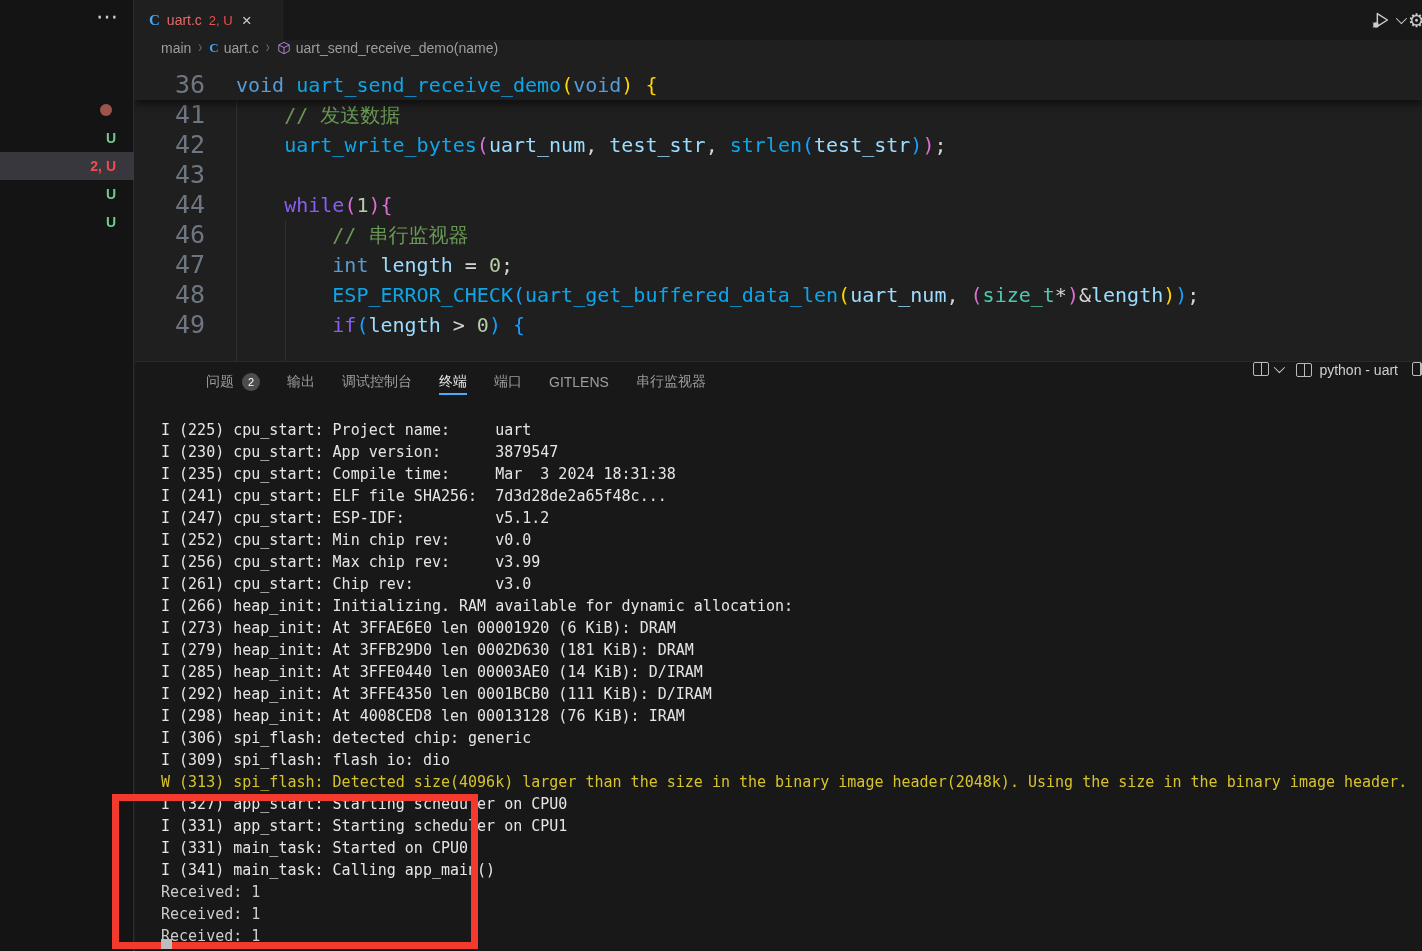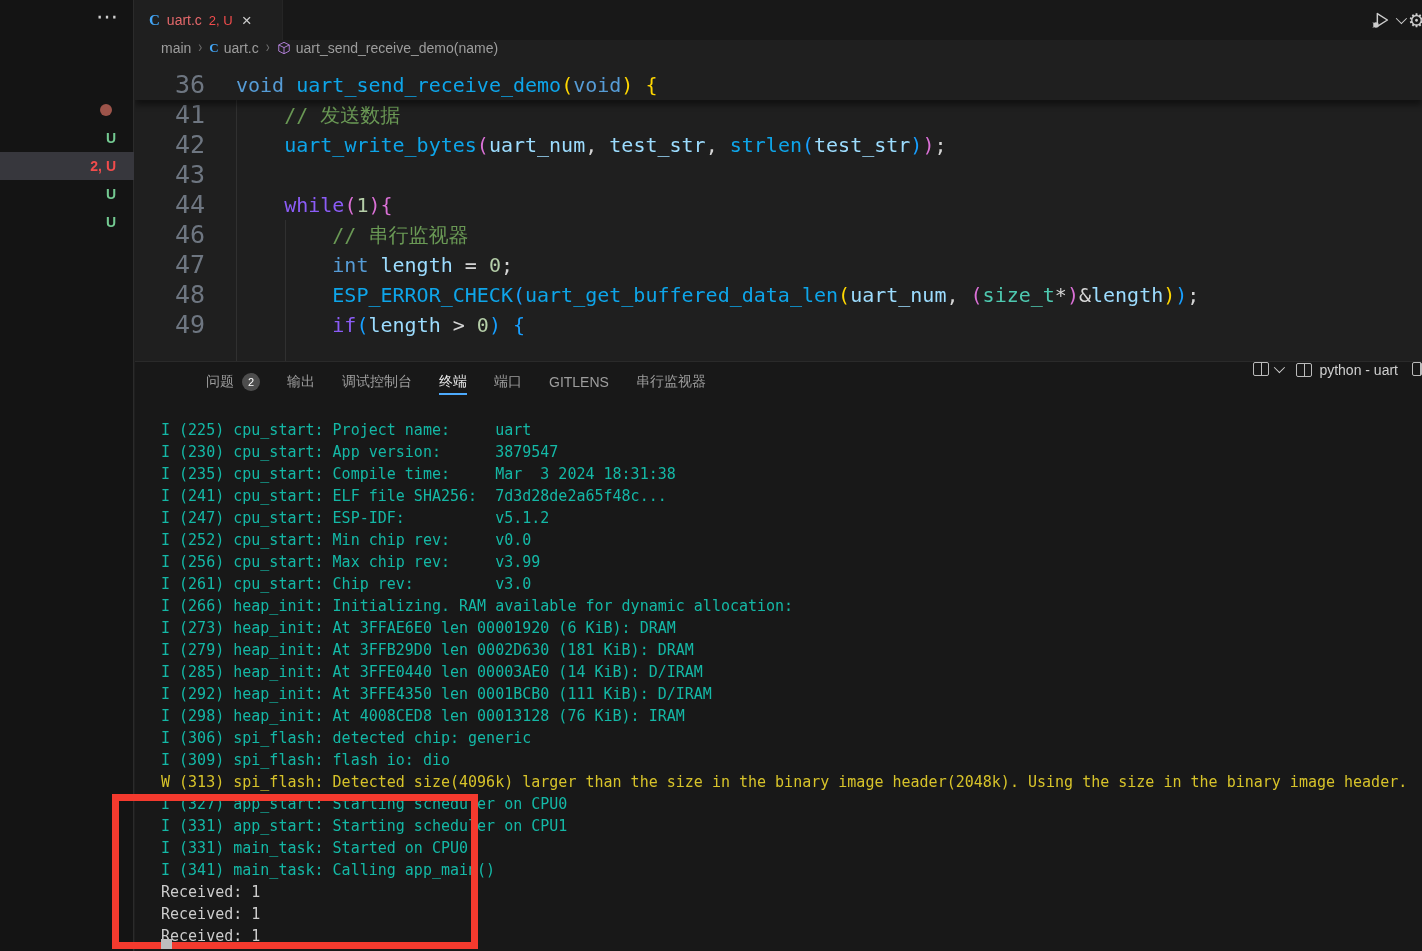--- a/index.html
+++ b/index.html
@@ -69,21 +69,21 @@
   .ptab.active::after { content:""; position:absolute; left:0; right:0; bottom:7px; height:2px; background:#4daafc; }
   .pbadge { margin-left:8px; width:18px; height:18px; border-radius:50%; background:#4d4d4d; color:#fff;
     font-size:11px; display:inline-flex; align-items:center; justify-content:center; }
   .panel-actions { position:absolute; right:0; top:0; height:40px; display:flex; align-items:flex-start; gap:14px; }
   .split-ico { width:16px; height:14px; border:1.3px solid #bbb; border-radius:2px; position:relative; display:inline-block; }
   .split-ico::after { content:""; position:absolute; left:6.5px; top:0; bottom:0; width:1.3px; background:#bbb; }
   .term-item { display:flex; align-items:center; gap:7px; font-size:14px; color:#cfcfcf; cursor:pointer; }
   .pact-clip { width:10px; overflow:hidden; display:flex; }
   .terminal { position:absolute; left:26px; top:57px; width:1261px;
     font-family:"DejaVu Sans Mono", monospace; font-size:15px; line-height:22px; white-space:pre; }
-  .t-g{color:#14b8a6}.t-y{color:#d7c32a}.t-w{color:#cccccc}
+  .t-g{color:#e5e5e5}.t-y{color:#d7c32a}.t-w{color:#cccccc}
   .cursor-block { position:absolute; left:26px; top:577px; width:11px; height:10px; background:#bdbdbd; z-index:60; }
   
   .red-box { position:absolute; left:112px; top:794px; width:366px; height:155px;
     border:7px solid #f43a2e; z-index:50; }
 </style>
 </head>
 <body>
 
 <div class="window">
 

